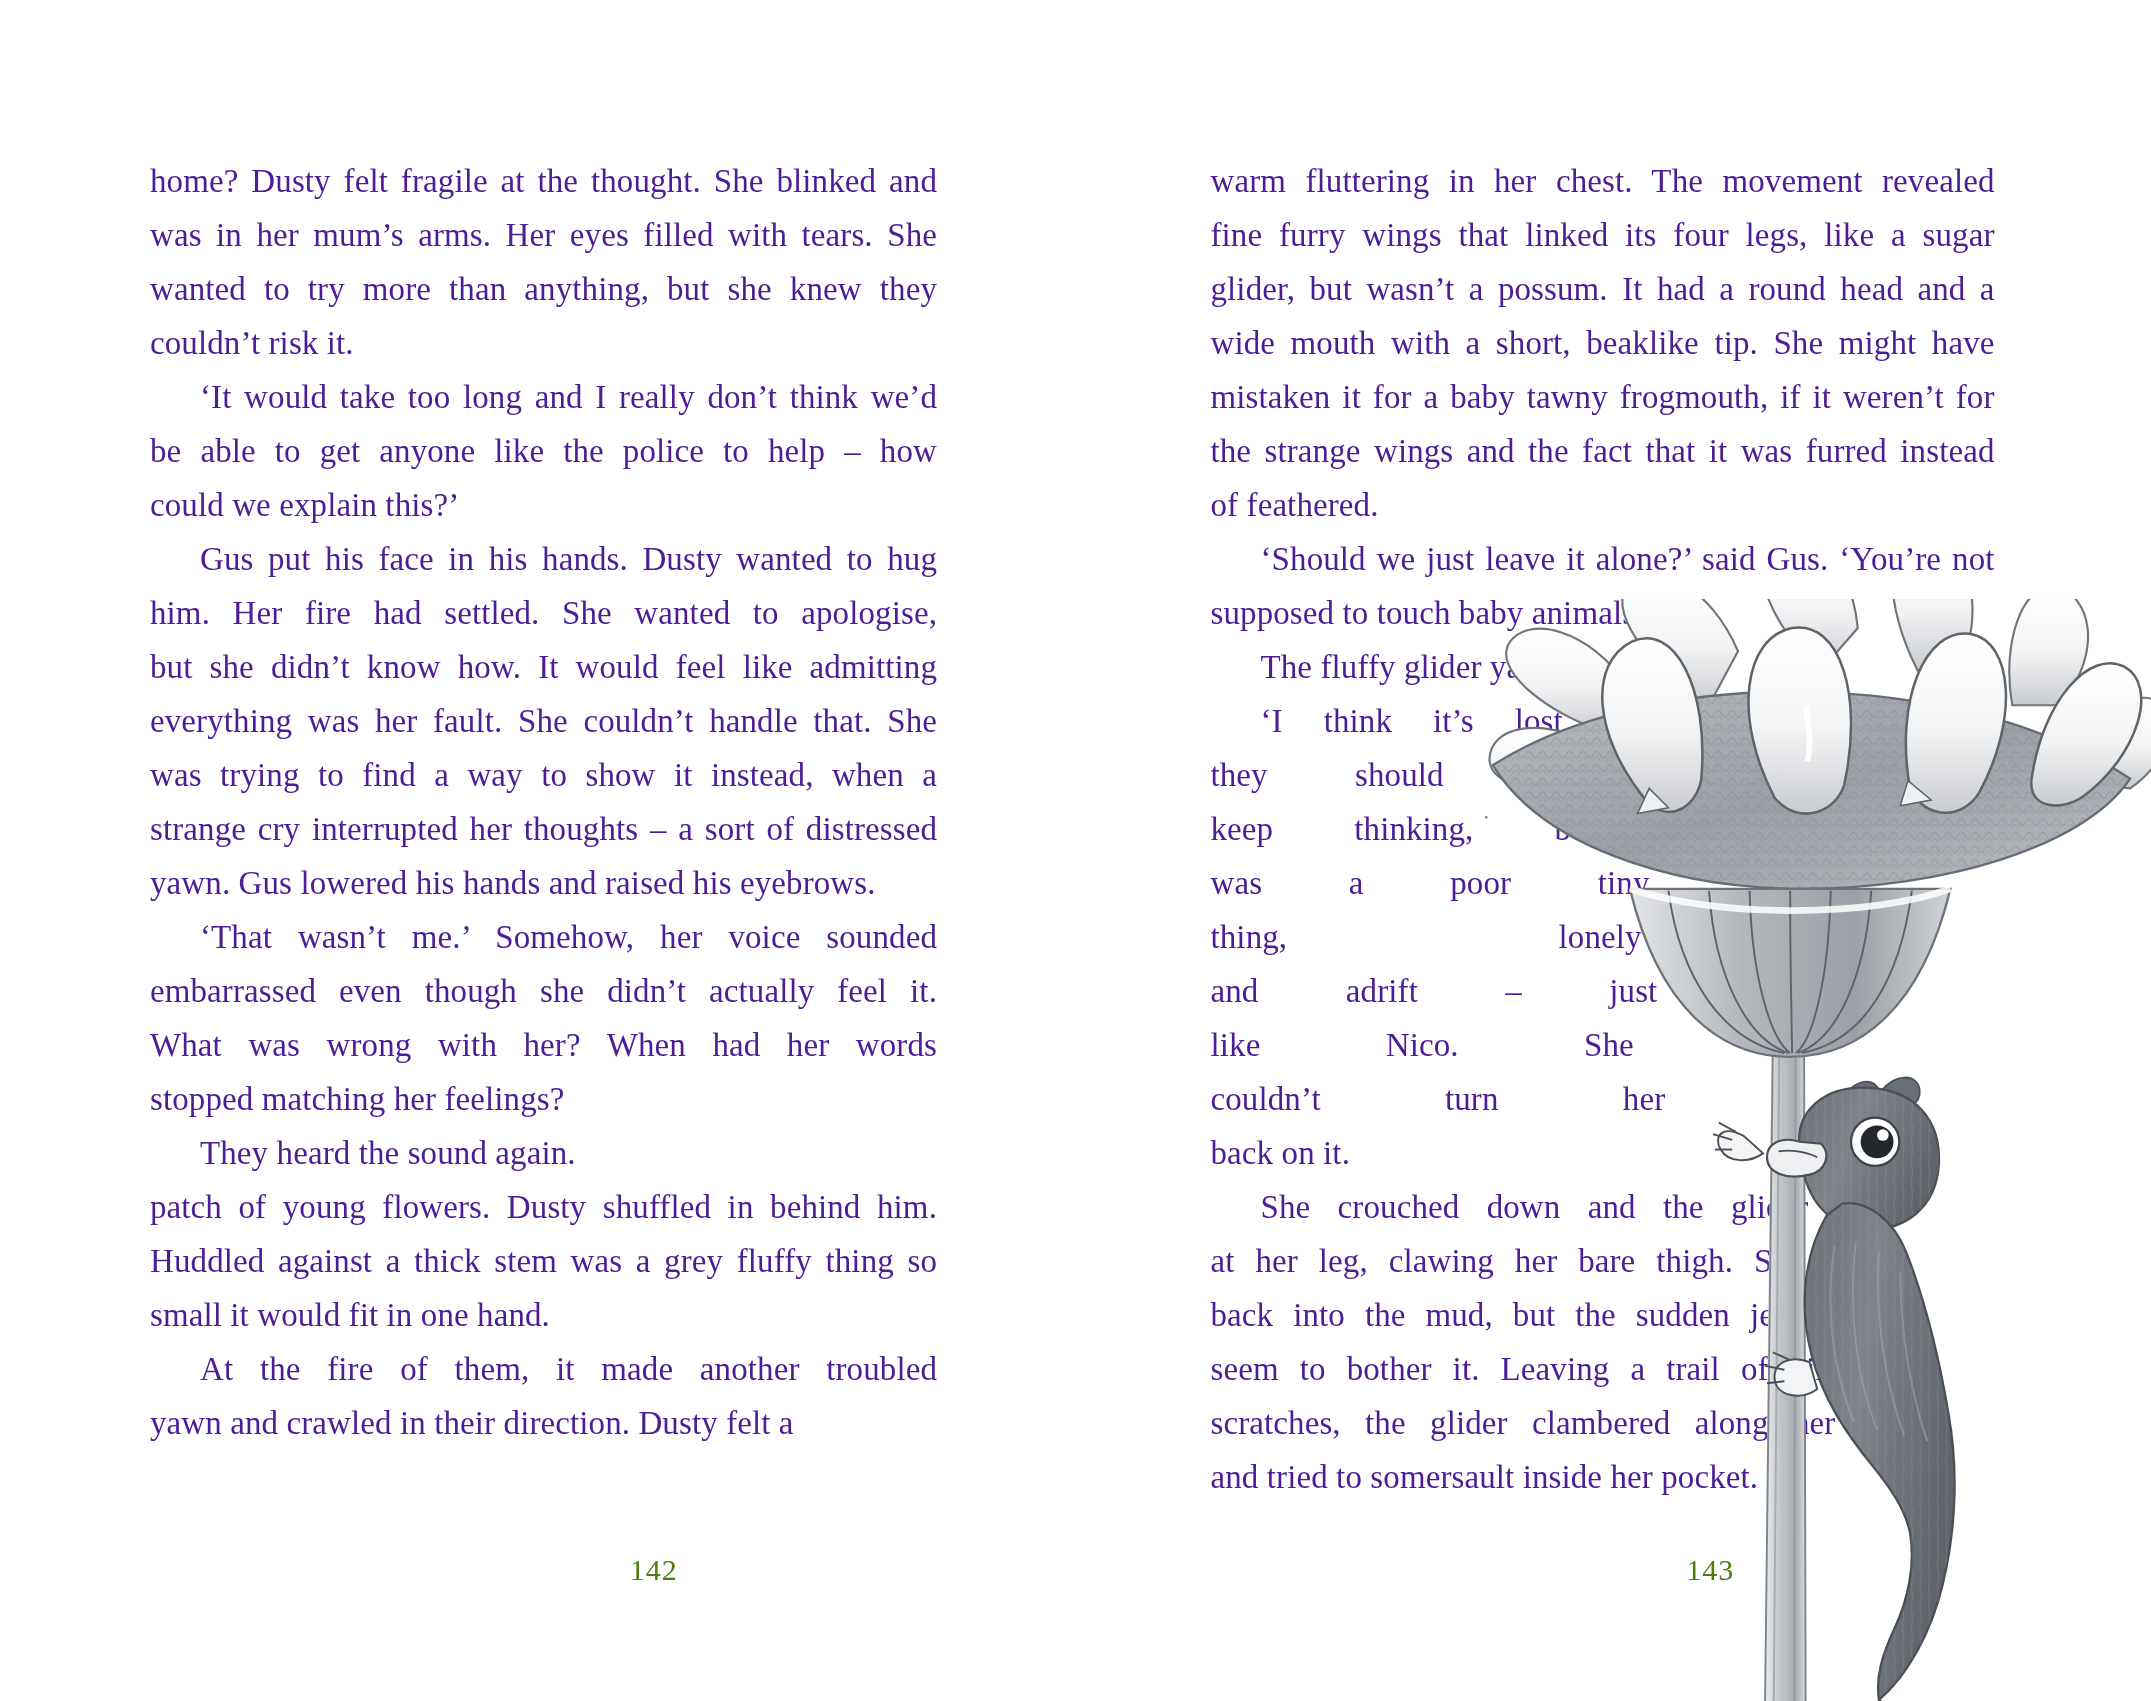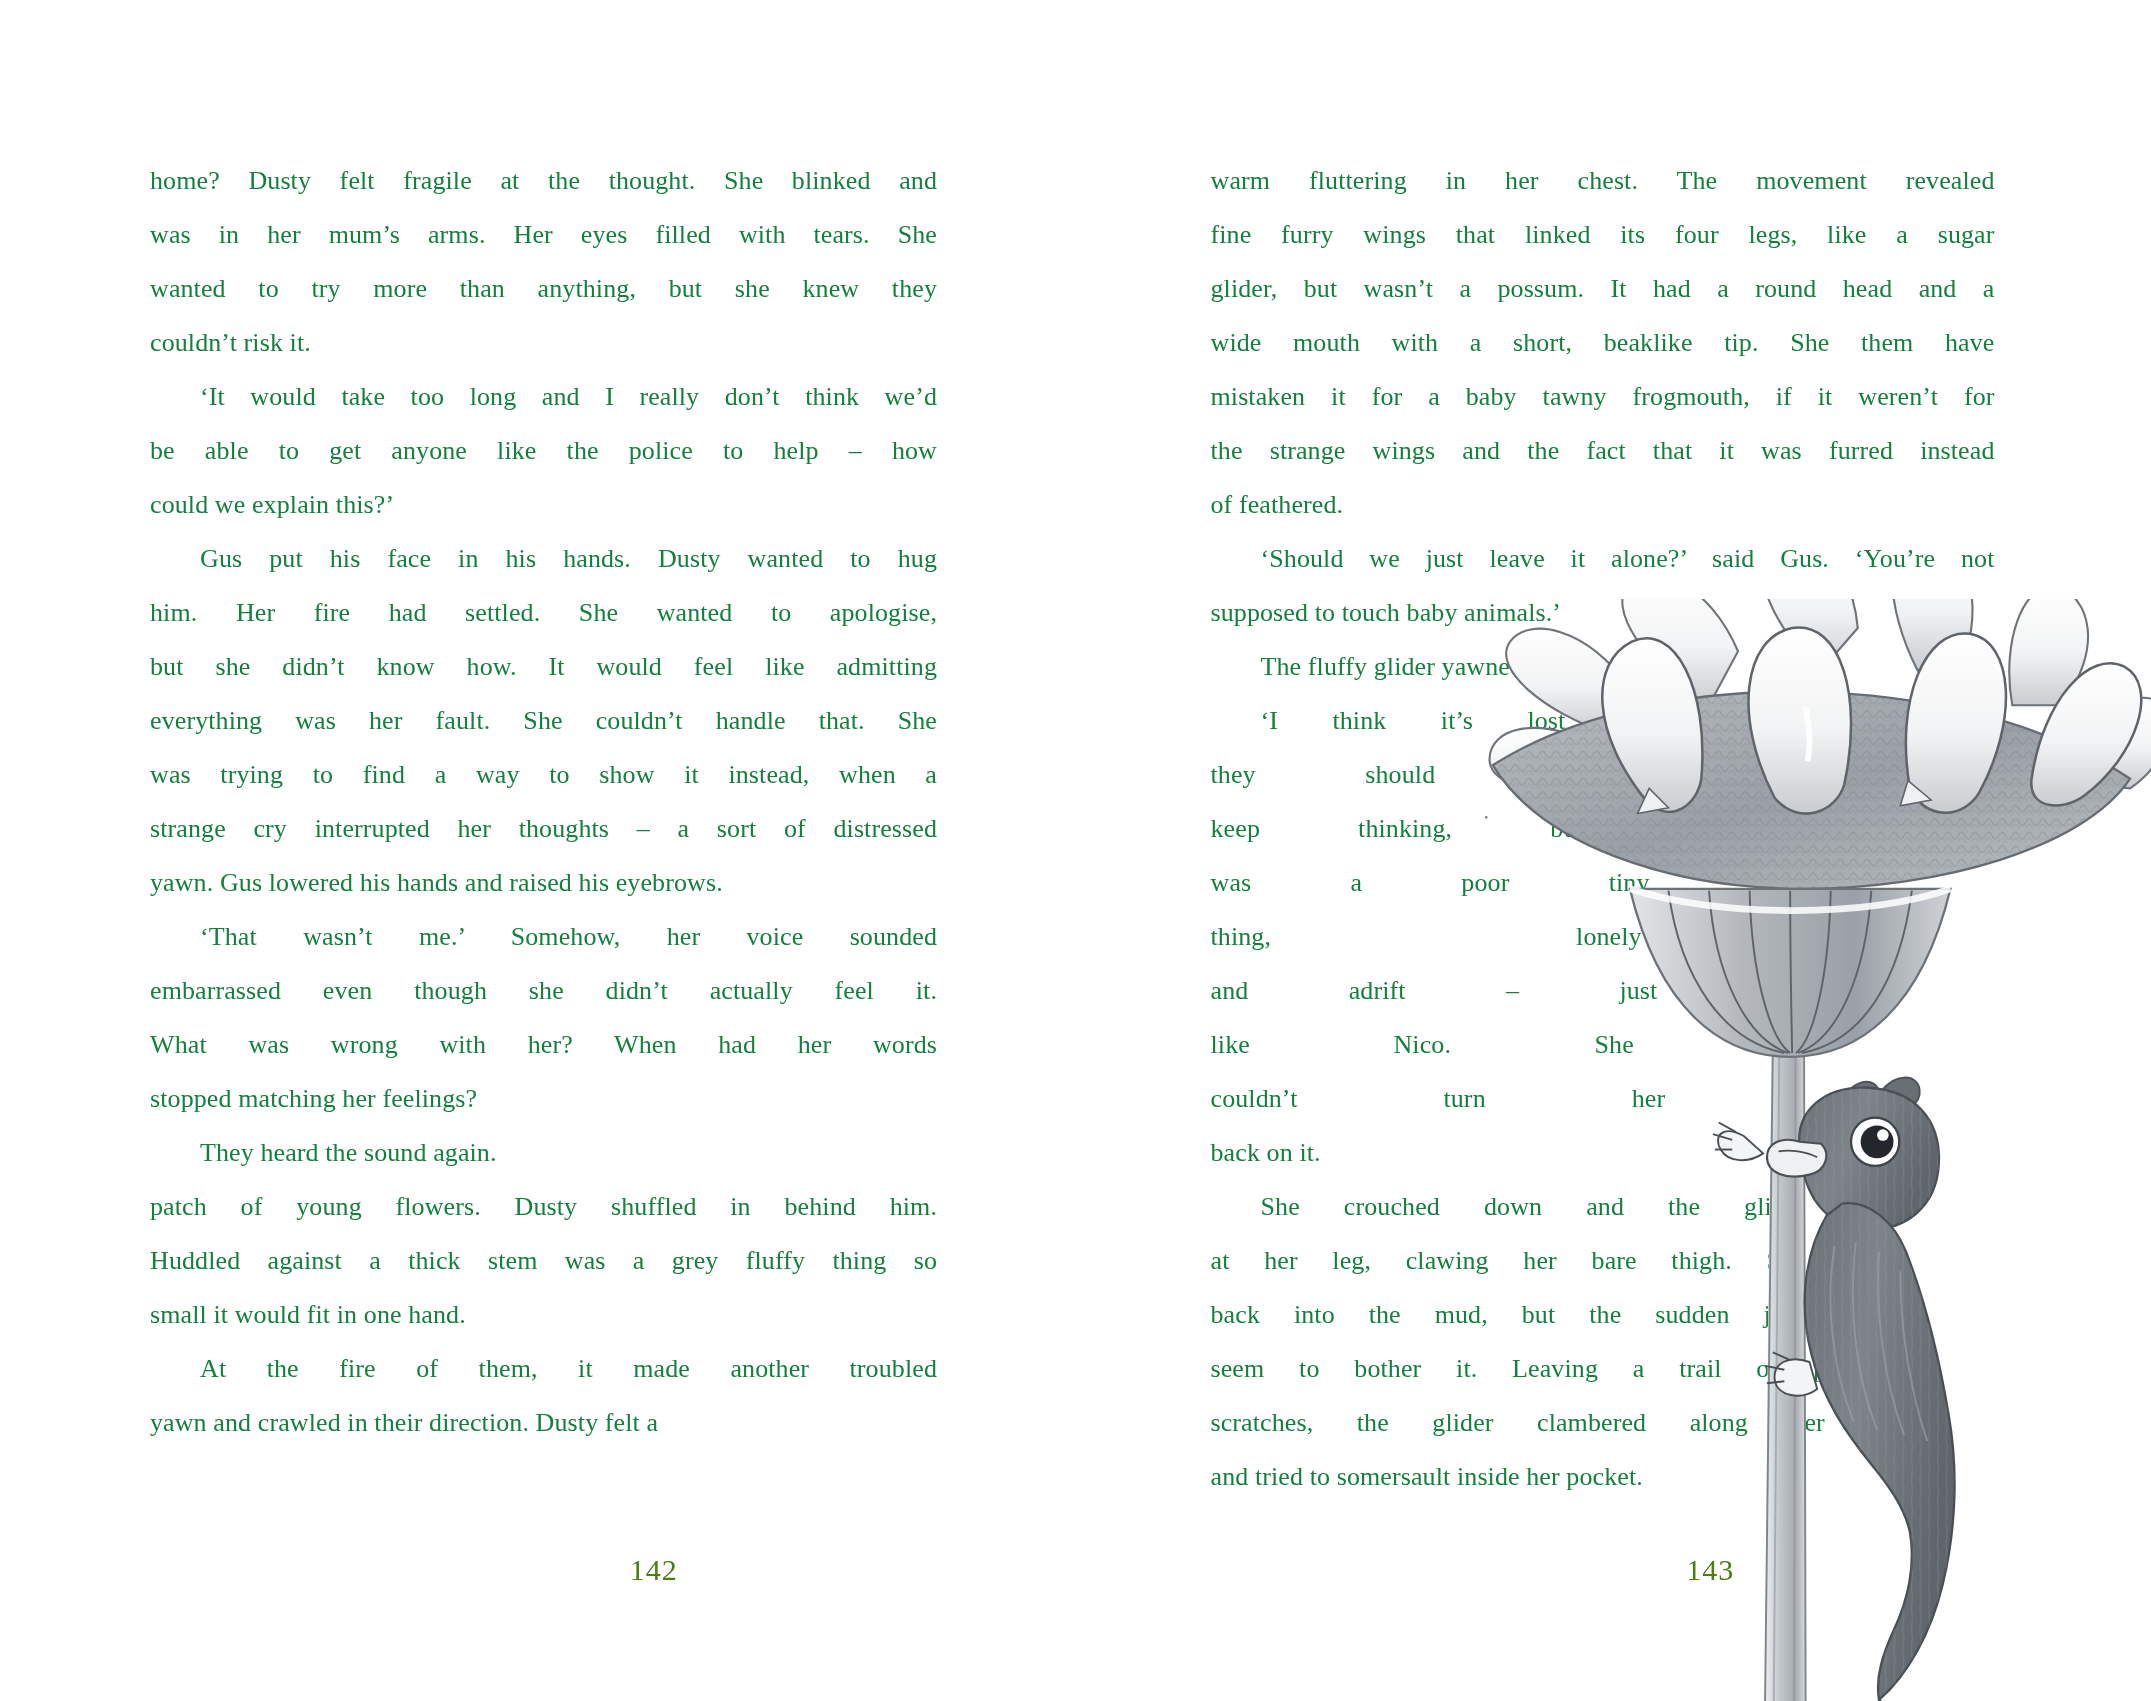--- a/index.html
+++ b/index.html
@@ -29,25 +29,25 @@
     height: 1701px;
     box-sizing: border-box;
   }
 
   .page-left  { padding: 0; }
   .page-right { padding: 0; }
 
   .textblock {
     position: absolute;
     top: 154px;
-    font-size: 26px;
+    font-size: 33px;
     line-height: 54px;
     text-align: justify;
     text-justify: inter-word;
-    color: #15803d;
+    color: #4c1d95;
     letter-spacing: 0.1px;
   }
   .page-left .textblock {
     left: 150px;
     width: 787px;
   }
   .page-right .textblock {
     left: 135px;
     width: 784px;
   }
@@ -143,21 +143,21 @@
       </div>
     <div class="folio">142</div>
   </div>
 
   <div class="page page-right">
     <div class="textblock lines" id="right-text">
         <p>
           <span class="ln">warm fluttering in her chest. The movement revealed</span>
           <span class="ln">fine furry wings that linked its four legs, like a sugar</span>
           <span class="ln">glider, but wasn’t a possum. It had a round head and a</span>
-          <span class="ln">wide mouth with a short, beaklike tip. She them have</span>
+          <span class="ln">wide mouth with a short, beaklike tip. She might have</span>
           <span class="ln">mistaken it for a baby tawny frogmouth, if it weren’t for</span>
           <span class="ln">the strange wings and the fact that it was furred instead</span>
           <span class="ln last">of feathered.</span>
         </p>
         <p>
           <span class="ln" style="text-indent: 50px;">‘Should we just leave it alone?’ said Gus. ‘You’re not</span>
           <span class="ln last">supposed to touch baby animals.’</span>
         </p>
         <p>
           <span class="ln last" style="text-indent: 50px;">The fluffy glider yawned again.</span>

